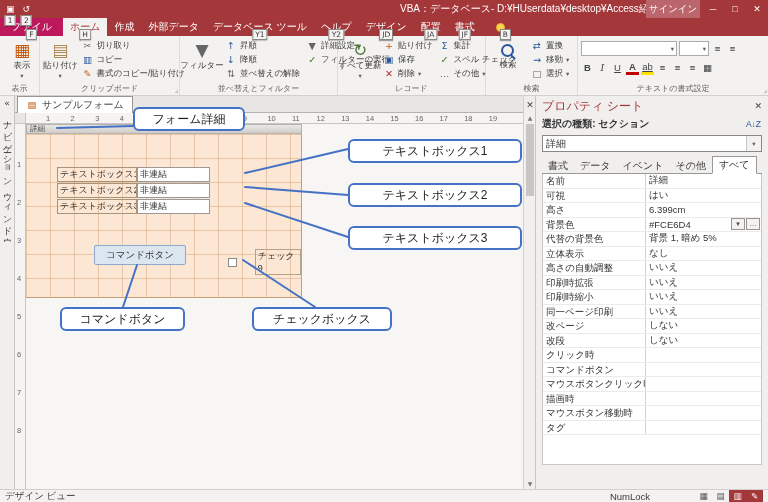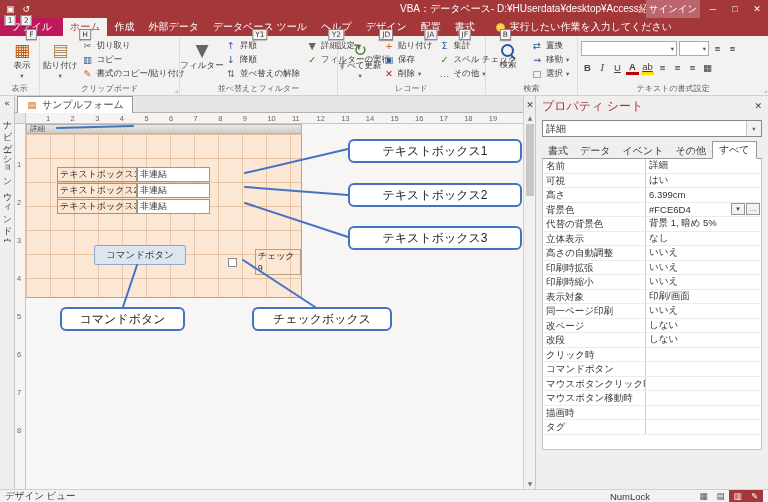--- a/index.html
+++ b/index.html
@@ -169,21 +169,20 @@
           <span>配置</span>
           <span class="keytip">JA</span>
         </span>
         <span class="rtab">
           <span>書式</span>
           <span class="keytip">JF</span>
         </span>
       </span>
     <span class="tellme">
       <span class="bulb"></span>
-      <span>実行したい作業を入力してください</span>
       <span class="keytip">B</span>
     </span>
   </div>
 
   <div class="ribbon">
 
     <div class="rgroup" style="width:40px">
       <div class="bigbtn">
         <span class="bigic c-or">▦</span>
         <span class="biglbl"><span>表示</span><br><span class="dd">▾</span></span>
@@ -407,20 +406,21 @@
 
     <svg class="clines" width="508" height="393">
       <line x1="118" y1="30" x2="42" y2="32"></line>
       <line x1="333" y1="53" x2="230" y2="77"></line>
       <line x1="333" y1="99" x2="230" y2="91"></line>
       <line x1="333" y1="141" x2="230" y2="107"></line>
       <line x1="108" y1="211" x2="122" y2="169"></line>
       <line x1="300" y1="211" x2="228" y2="164"></line>
     </svg>
 
+    <div class="callout" style="left:118px;top:11px;width:112px">フォーム詳細</div>
     <div class="callout" style="left:333px;top:43px;width:174px">テキストボックス1</div>
     <div class="callout" style="left:333px;top:87px;width:174px">テキストボックス2</div>
     <div class="callout" style="left:333px;top:130px;width:174px">テキストボックス3</div>
     <div class="callout" style="left:45px;top:211px;width:125px">コマンドボタン</div>
     <div class="callout" style="left:237px;top:211px;width:140px">チェックボックス</div>
   </div>
 
   <div class="scrollcol">
     <span class="docclose">✕</span>
     <div class="vscroll">
@@ -428,20 +428,24 @@
       <span class="sthumb"></span>
       <span class="sarrow down">▼</span>
     </div>
   </div>
 
   <div class="propsheet">
     <div class="pshead">
       <span class="pstitle">プロパティ シート</span>
       <span class="psclose">✕</span>
     </div>
+    <div class="psselrow">
+      <span>選択の種類: セクション</span>
+      <span class="azicon">A↓Z</span>
+    </div>
     <div class="pscombo">
       <span>詳細</span>
       <span class="pscombo-arrow">
           <span class="dd">▾</span>
         </span>
     </div>
     <div class="pstabs">
         <span class="pstab">書式</span>
         <span class="pstab">データ</span>
         <span class="pstab">イベント</span>
@@ -501,26 +505,20 @@
             <span>いいえ</span>
           </div>
         </div>
         <div class="prow">
           <div class="pname">印刷時縮小</div>
           <div class="pval">
             <span>いいえ</span>
           </div>
         </div>
         <div class="prow">
-          <div class="pname">表示対象</div>
-          <div class="pval">
-            <span>印刷/画面</span>
-          </div>
-        </div>
-        <div class="prow">
           <div class="pname">同一ページ印刷</div>
           <div class="pval">
             <span>いいえ</span>
           </div>
         </div>
         <div class="prow">
           <div class="pname">改ページ</div>
           <div class="pval">
             <span>しない</span>
           </div>
@@ -543,27 +541,27 @@
             <span></span>
           </div>
         </div>
         <div class="prow">
           <div class="pname">マウスボタンクリック時</div>
           <div class="pval">
             <span></span>
           </div>
         </div>
         <div class="prow">
+          <div class="pname">描画時</div>
+          <div class="pval">
+            <span></span>
+          </div>
+        </div>
+        <div class="prow">
           <div class="pname">マウスボタン移動時</div>
-          <div class="pval">
-            <span></span>
-          </div>
-        </div>
-        <div class="prow">
-          <div class="pname">描画時</div>
           <div class="pval">
             <span></span>
           </div>
         </div>
         <div class="prow">
           <div class="pname">タグ</div>
           <div class="pval">
             <span></span>
           </div>
         </div>

